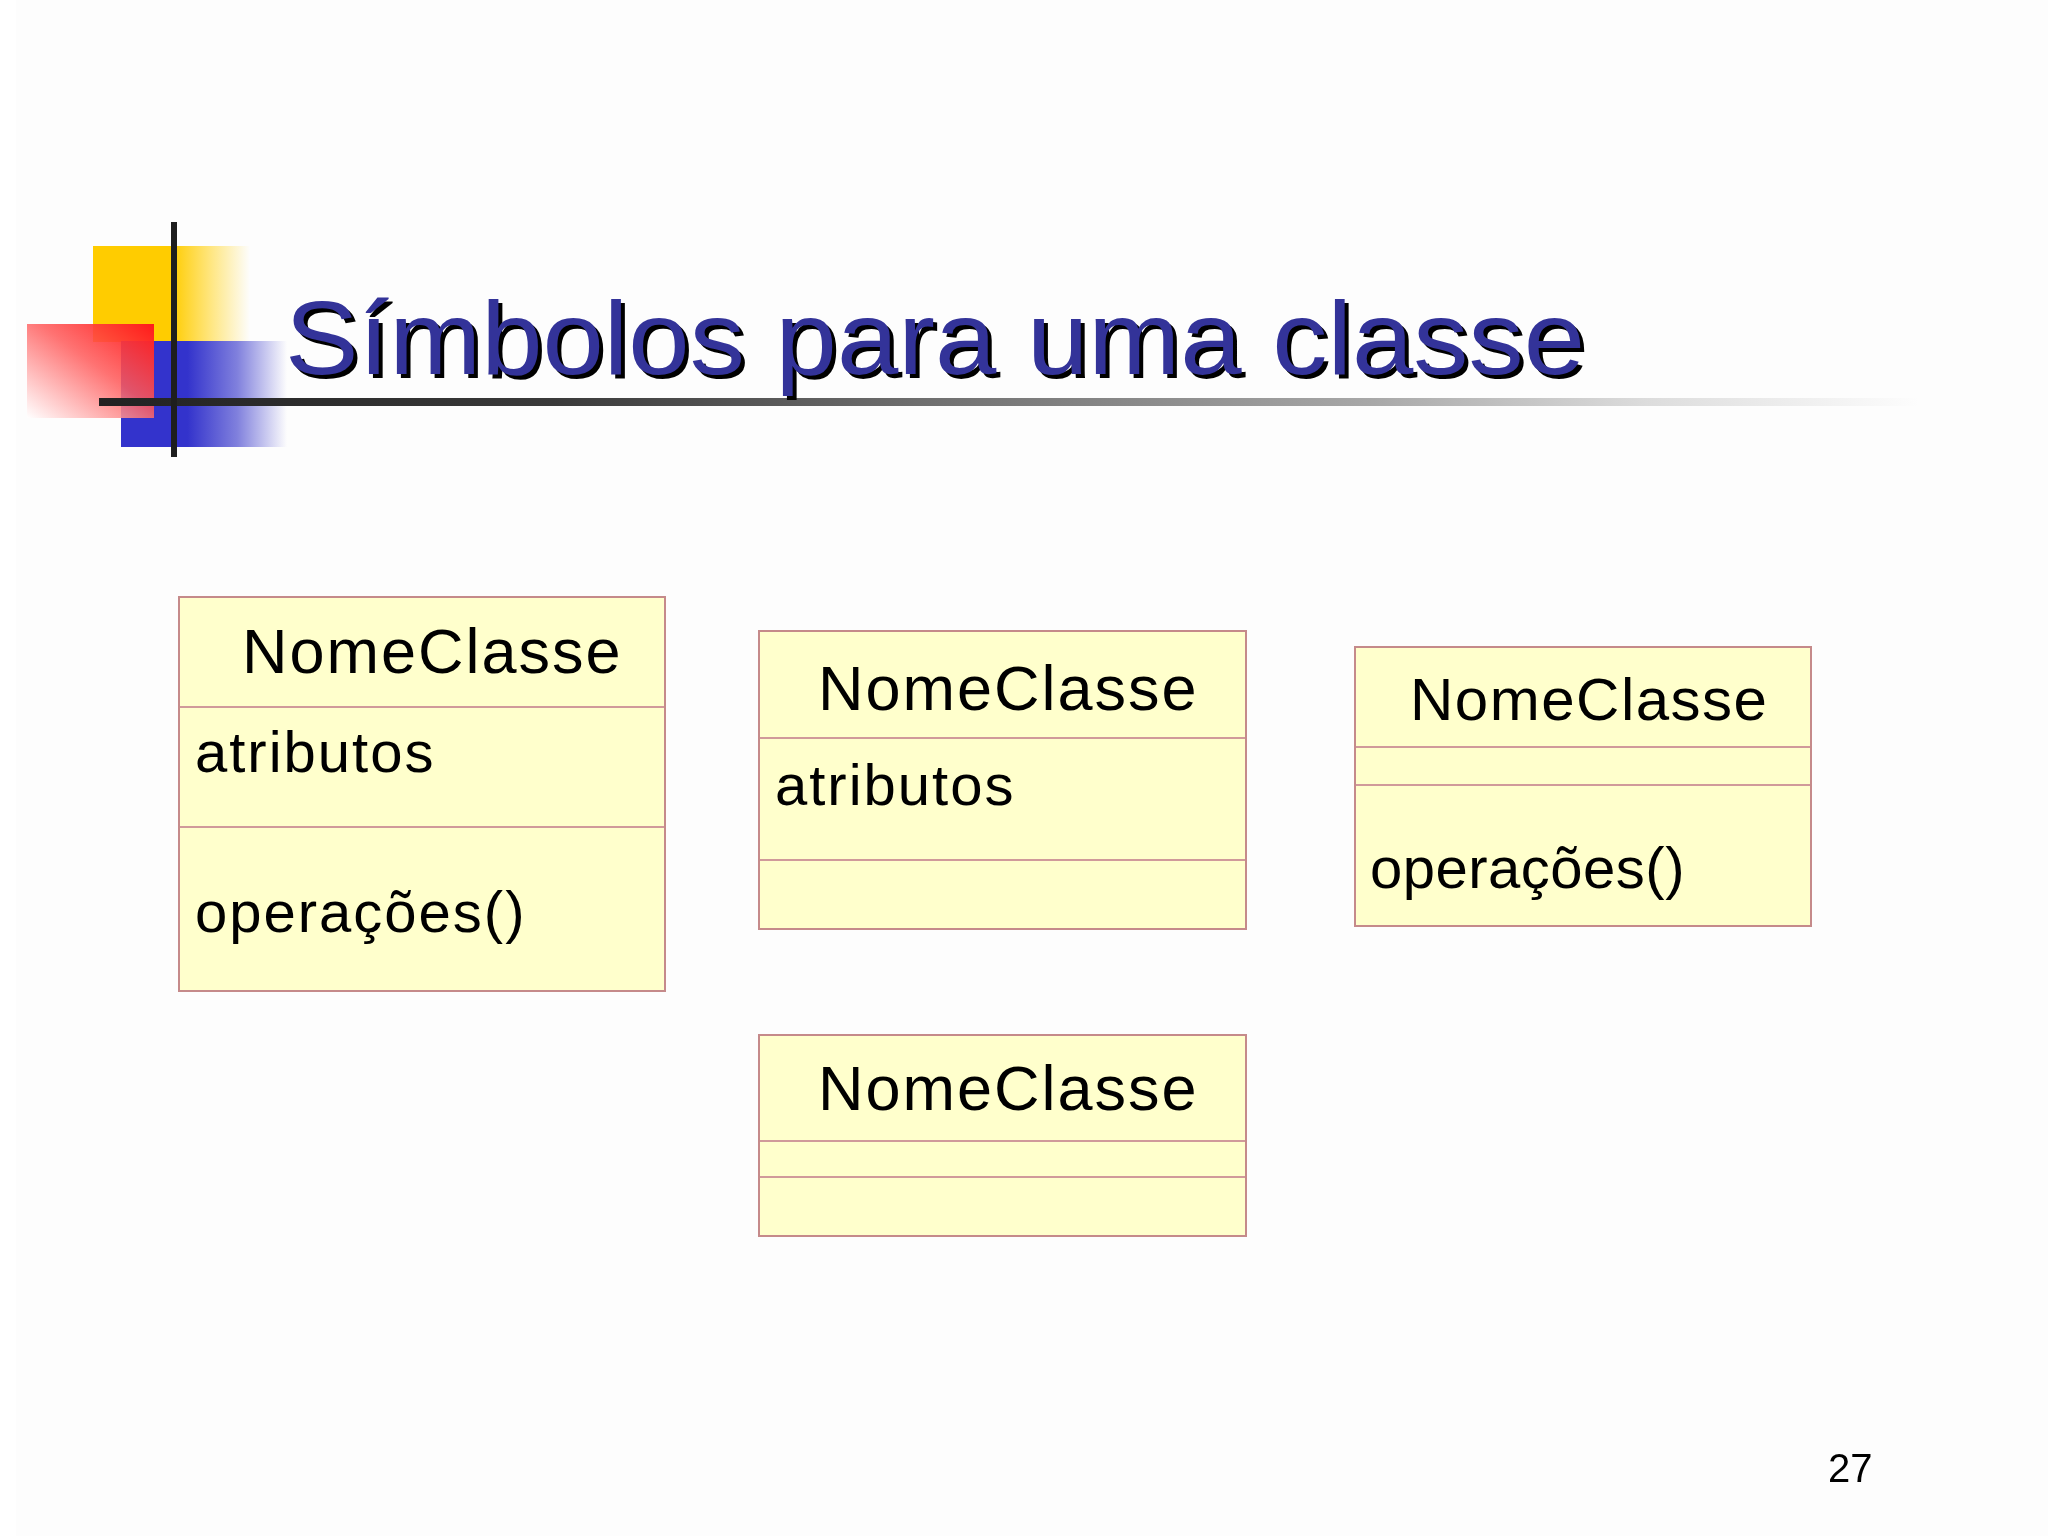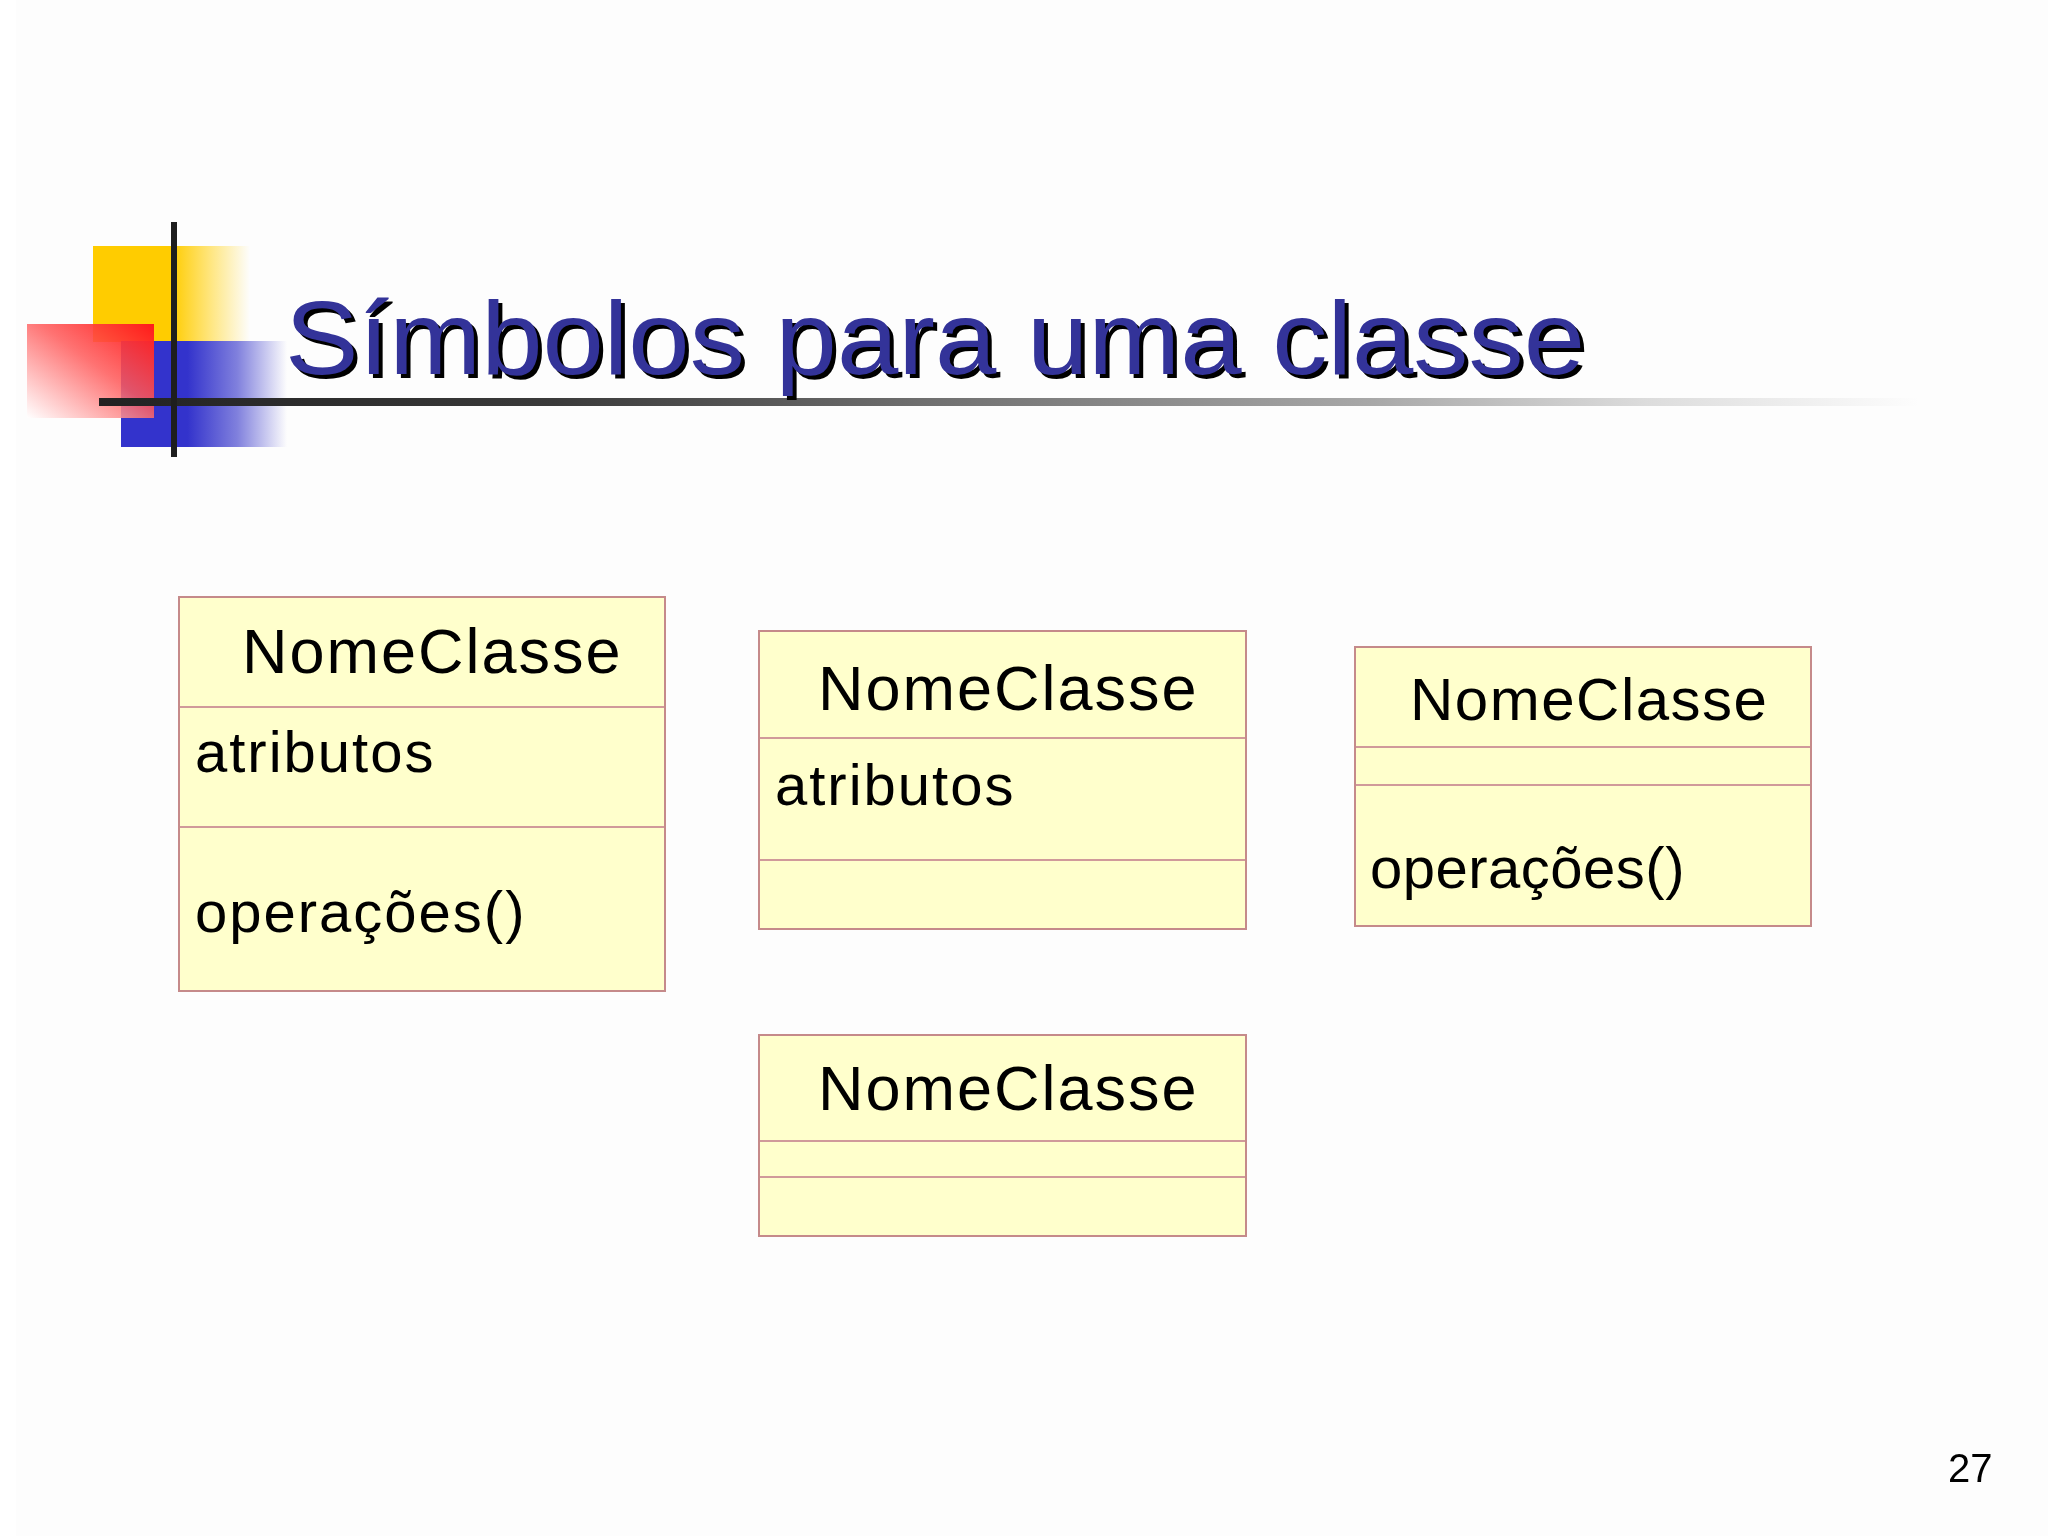--- a/index.html
+++ b/index.html
@@ -51,21 +51,21 @@
   .txt {
     position: absolute; white-space: nowrap; color: #000000;
     line-height: 1; font-family: "Liberation Sans", sans-serif;
   }
   .name { font-size: 63px; letter-spacing: 2px; }
   .name-sm { font-size: 60px; letter-spacing: 1.5px; }
   .member { font-size: 58px; letter-spacing: 2px; }
   .member-sm { font-size: 58px; letter-spacing: 0.5px; }
   .page-num {
     font-size: 40px; line-height: 1; color: #000000;
-    left: 1948px; top: 1448px; white-space: nowrap;
+    left: 1828px; top: 1448px; white-space: nowrap;
   }
 </style>
 </head>
 <body>
 
 <div class="slide-bg"></div>
 
 <div class="abs logo-yellow"></div>
 <div class="abs logo-blue"></div>
 <div class="abs logo-red"></div>

